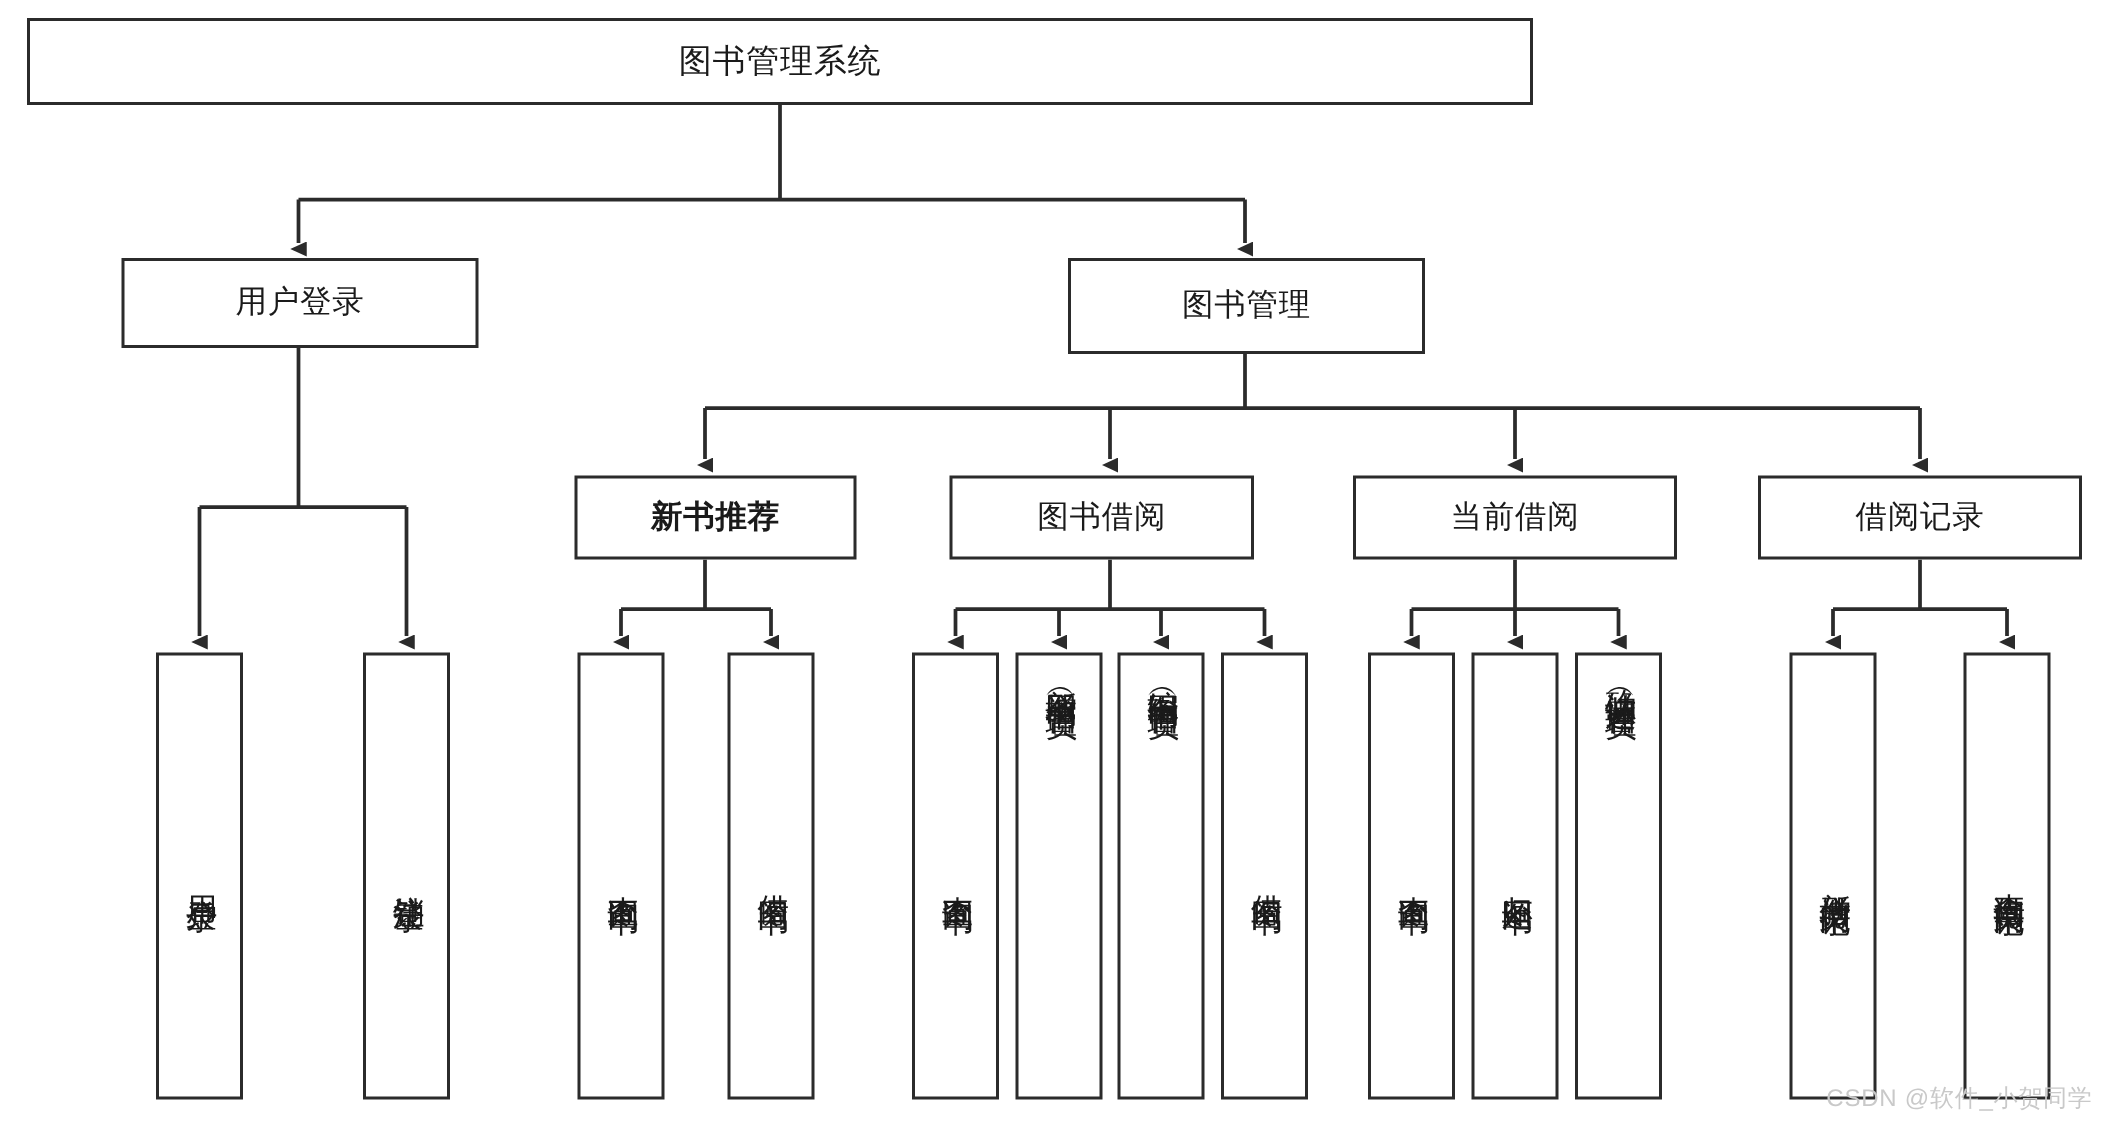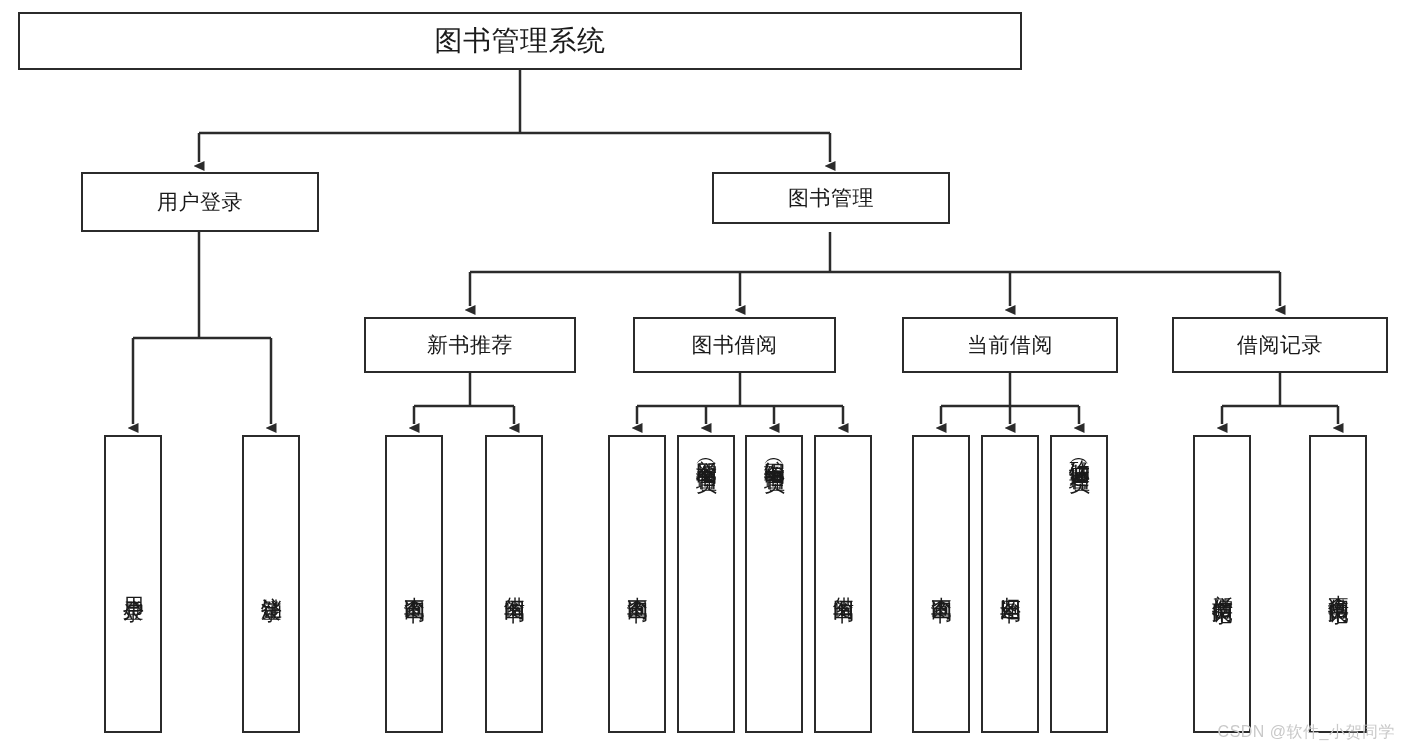--- a/index.html
+++ b/index.html
@@ -30,21 +30,21 @@
     justify-content:center;
     z-index:2;
   }
   .node .label{
     font-size:21px;
     line-height:1.15;
     color:#1a1a1a;
     letter-spacing:.5px;
     white-space:nowrap;
   }
-  .node.root .label{font-size:28px;}
+  .node.root .label{font-size:22px;}
   .leaf{
     align-items:flex-start;
     justify-content:center;
     padding-top:0;
   }
   .leaf .label{
     writing-mode:vertical-rl;
     text-orientation:upright;
     font-size:21px;
     line-height:1.28;
@@ -122,25 +122,25 @@
     </g>
   </svg>
 
   <div class="node root" style="left:18px;top:12px;width:1004px;height:58px;">
     <span class="label">图书管理系统</span>
   </div>
 
   <div class="node" style="left:81px;top:172px;width:238px;height:60px;">
     <span class="label">用户登录</span>
   </div>
-  <div class="node" style="left:712px;top:172px;width:238px;height:52px;">
+  <div class="node" style="left:712px;top:172px;width:238px;height:64px;">
     <span class="label">图书管理</span>
   </div>
 
-  <div class="node" style="left:364px;top:317px;width:212px;height:56px;">
+  <div class="node" style="left:383px;top:317px;width:188px;height:56px;font-weight:bold;">
     <span class="label">新书推荐</span>
   </div>
   <div class="node" style="left:633px;top:317px;width:203px;height:56px;">
     <span class="label">图书借阅</span>
   </div>
   <div class="node" style="left:902px;top:317px;width:216px;height:56px;">
     <span class="label">当前借阅</span>
   </div>
   <div class="node" style="left:1172px;top:317px;width:216px;height:56px;">
     <span class="label">借阅记录</span>

